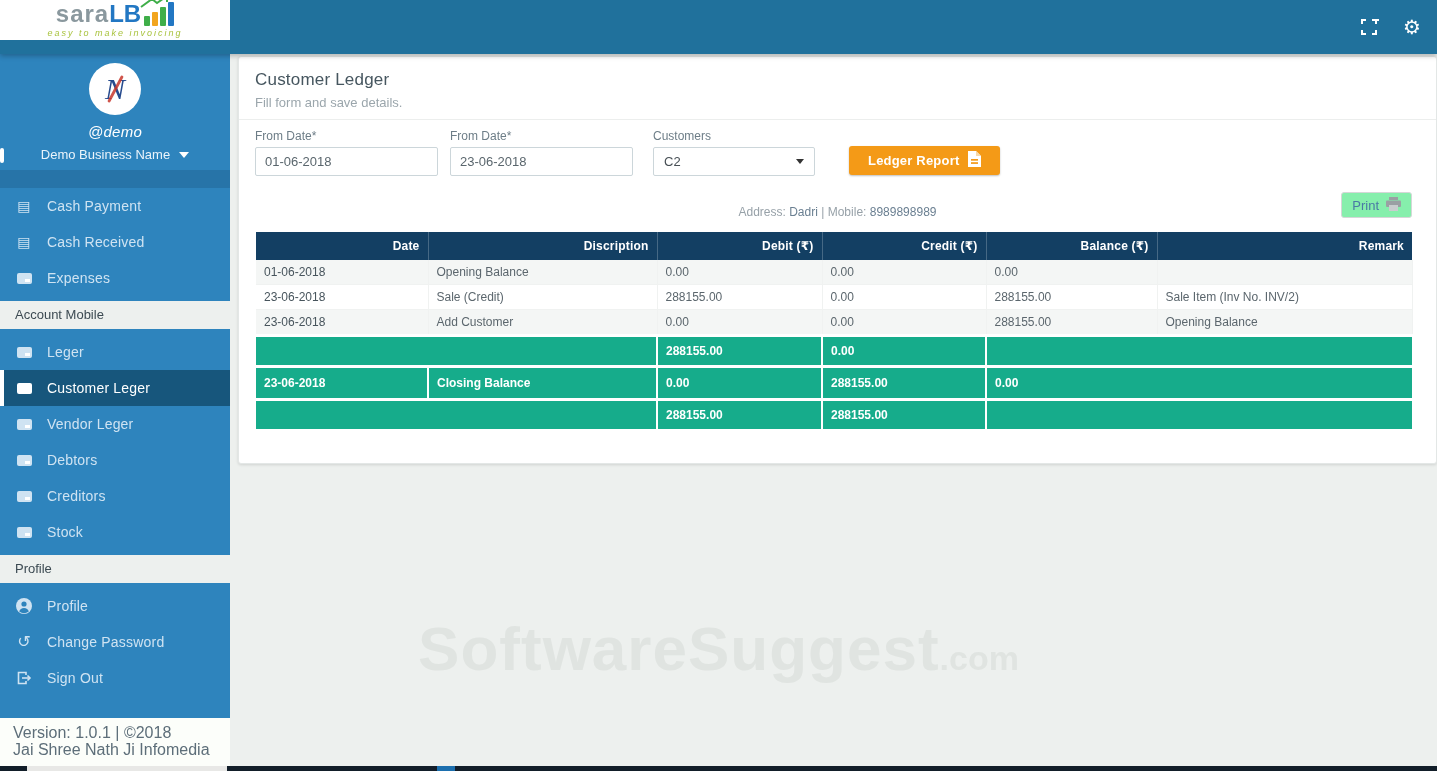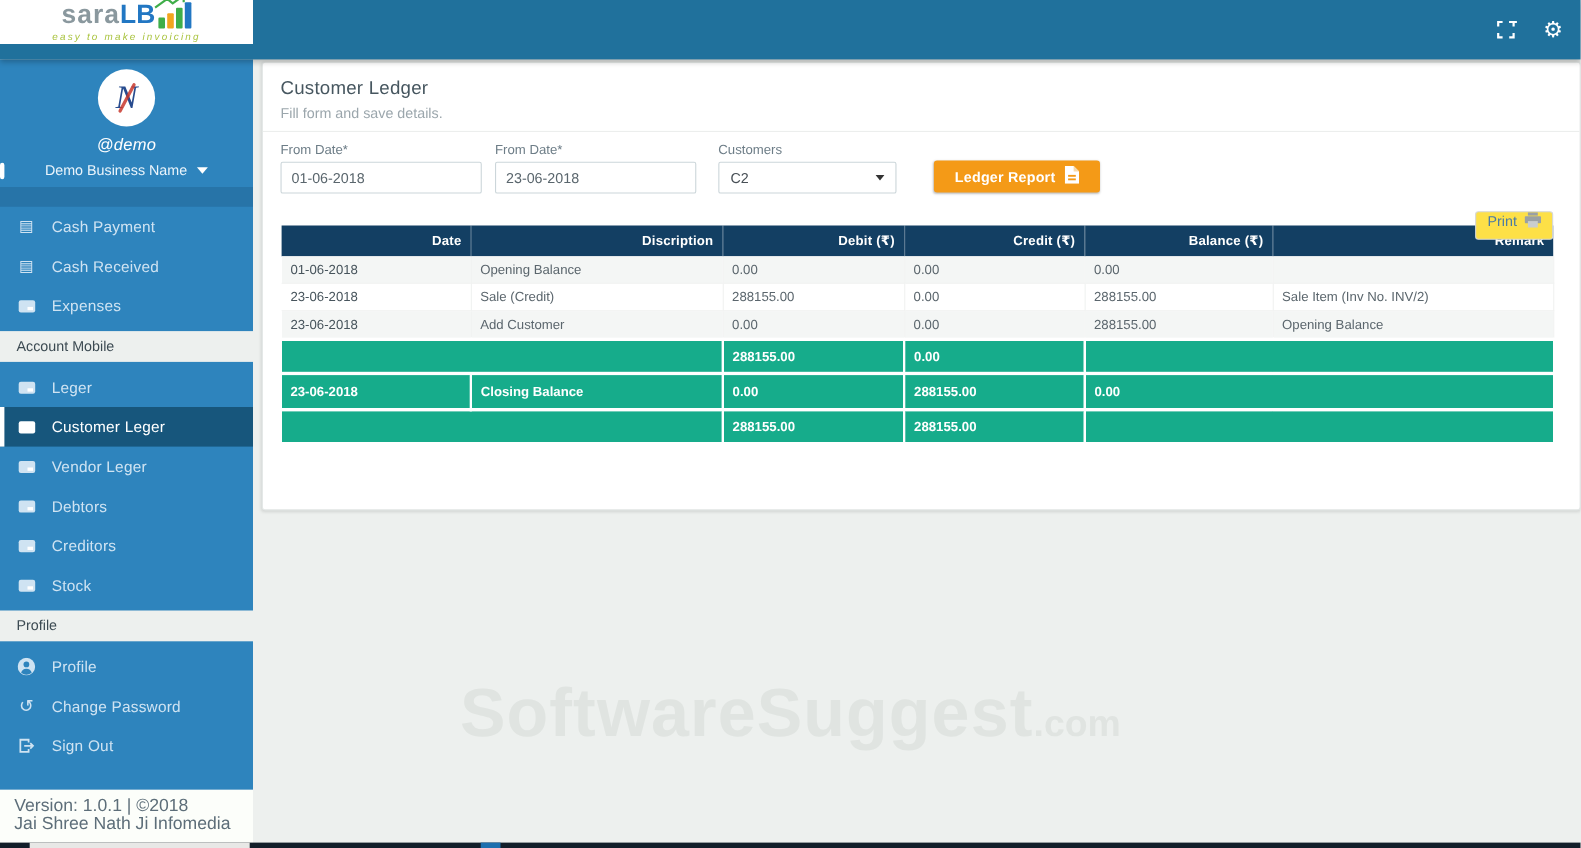--- a/index.html
+++ b/index.html
@@ -76,22 +76,22 @@
   .btn-orange { margin-left:22px; margin-bottom:1px; height:29px; background:#f49a17; border:none;
                 border-radius:3px; color:#fff; font-weight:700; font-size:13px; display:flex;
                 align-items:center; gap:9px; padding:0 19px; cursor:pointer; font-family:inherit;
                 box-shadow:0 1px 2px rgba(0,0,0,.25); letter-spacing:.2px; }
 
   .report-head { position:relative; text-align:center; margin-top:27px; }
   .rtitle { font-size:17px; color:#838c93; letter-spacing:.3px; }
   .rtitle .hl { color:#dd7b72; }
   .raddr { font-size:12px; color:#97a1a8; margin-top:7px; }
   .raddr .val { color:#6a7f91; }
-  .print-btn { position:absolute; right:24px; top:-13px; background:#fde047; border:1px solid #d5d7d7;
-               border-radius:3px; height:26px; padding:0 10px; display:flex; align-items:flex-start; gap:7px;
+  .print-btn { position:absolute; right:24px; top:-13px; background:#86efac; border:1px solid #d5d7d7;
+               border-radius:3px; height:26px; padding:0 10px; display:flex; align-items:center; gap:7px;
                font-size:13px; color:#4a7aa5; cursor:pointer; font-family:inherit; }
 
   
   table.ledger { border-collapse:collapse; table-layout:fixed; width:1156px; margin:13px 0 0 17px; font-size:12px; }
   .ledger thead th { background:#133f63; color:#fff; text-align:right; font-weight:700; padding:7px 8px;
                      border-right:1px solid rgba(255,255,255,.22); letter-spacing:.2px; }
   .ledger thead th:last-child { border-right:none; }
   .ledger tbody td { padding:5px 8px; color:#5b666d; border-right:1px solid #f0f2f1; border-bottom:1px solid #f0f2f1;
                      overflow:hidden; white-space:nowrap; }
   .ledger tbody tr.odd { background:#f4f6f5; }
@@ -286,20 +286,27 @@
           <path d="M0 0h8l5 5v11H0z" fill="#fff"></path>
           <path d="M8 0l5 5H8z" fill="#f8d9a8"></path>
           <rect x="3" y="8" width="7" height="1.7" fill="#f49a17"></rect>
           <rect x="3" y="11.2" width="7" height="1.7" fill="#f49a17"></rect>
         </svg>
       </span>
     </button>
   </div>
 
   <div class="report-head">
+    <div class="raddr">
+      <span>Address:</span>
+      <span class="val">Dadri</span>
+      <span>|</span>
+      <span>Mobile:</span>
+      <span class="val">8989898989</span>
+    </div>
     <button class="print-btn">
       <span>Print</span>
       <span>
         <svg width="15" height="14" viewBox="0 0 15 14">
           <rect x="3" y="0" width="9" height="3" fill="#9aa0a3"></rect>
           <rect x="0" y="3.5" width="15" height="6.5" rx="1" fill="#9aa0a3"></rect>
           <rect x="3" y="8" width="9" height="6" fill="#c9cdce"></rect>
         </svg>
       </span>
     </button>

